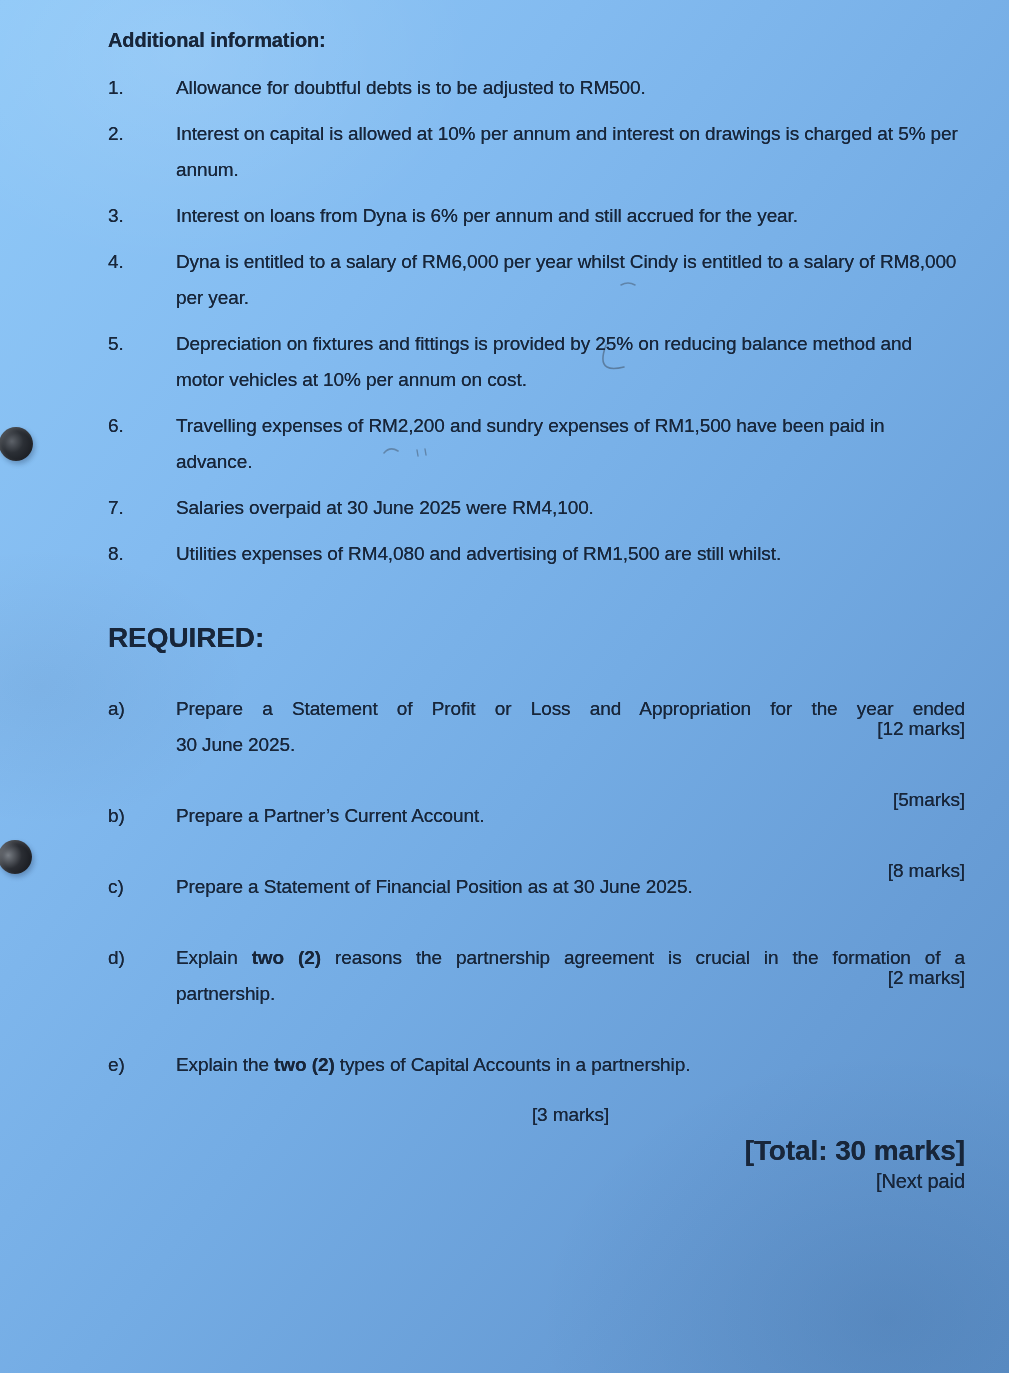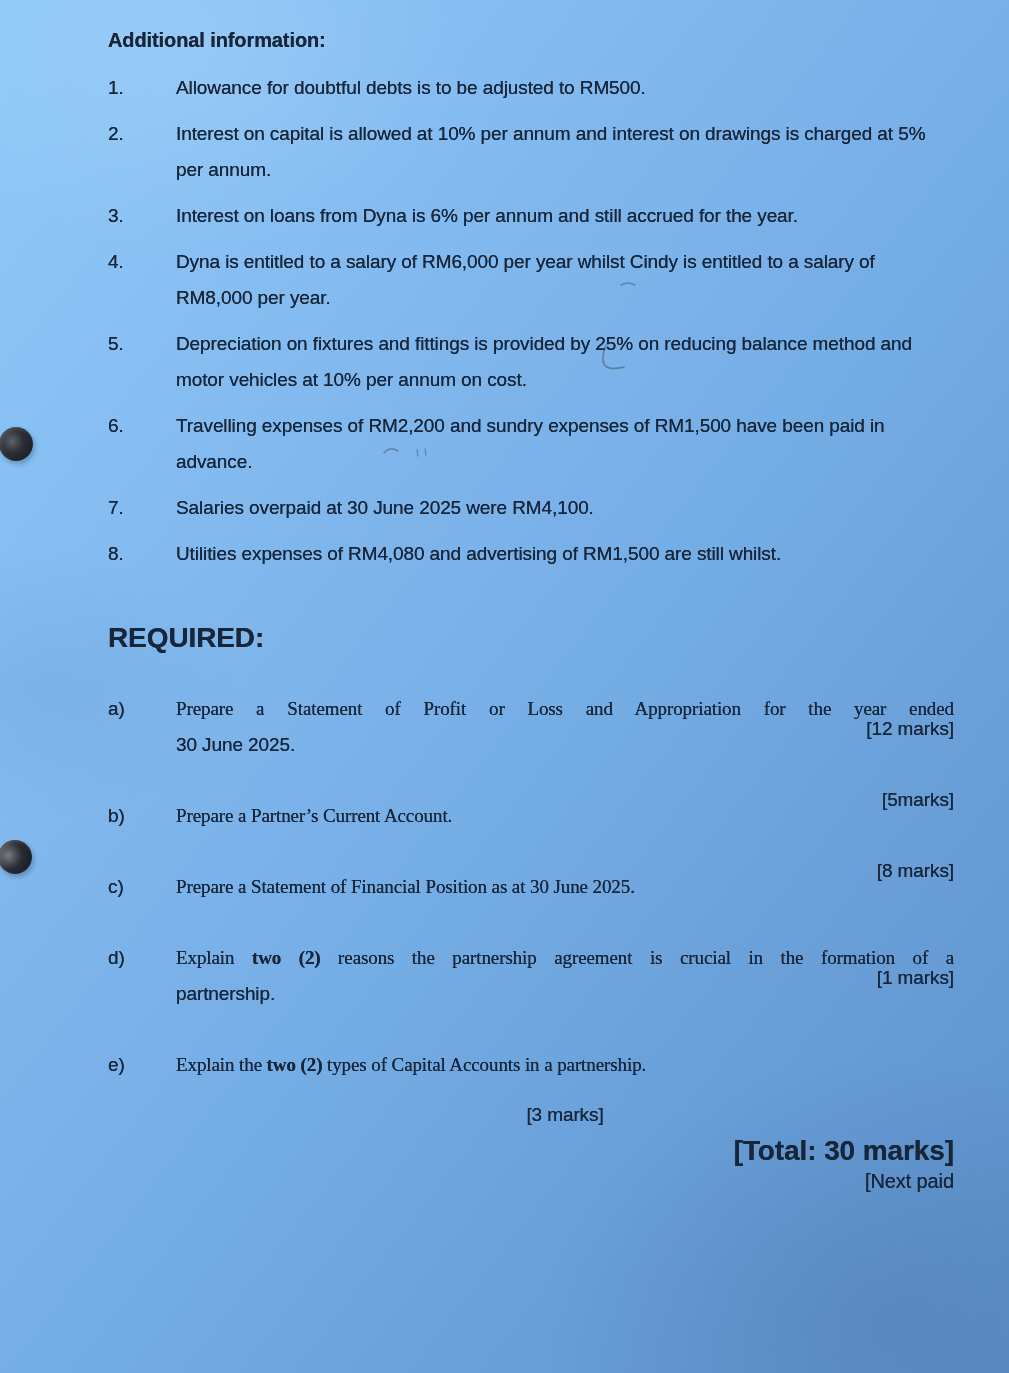--- a/index.html
+++ b/index.html
@@ -15,33 +15,33 @@
   }
   .sheet::before{ 
     content:"";position:absolute;inset:0;pointer-events:none;
     background:
       radial-gradient(420px 300px at 18% 4%,rgba(255,255,255,.10),rgba(255,255,255,0) 70%),
       radial-gradient(500px 380px at 88% 96%,rgba(0,20,60,.10),rgba(0,20,60,0) 70%),
       radial-gradient(300px 200px at 4% 50%,rgba(0,10,40,.05),rgba(0,10,40,0) 70%);
   }
   .content{
     position:relative;
-    padding:22px 55px 0 108px;
+    padding:22px 44px 0 108px;
     font-size:19px;line-height:36px;
     text-shadow:0 0 .4px currentColor;
   }
   .heading{font-weight:bold;font-size:20px;}
   .list{margin-top:12px;}
   .li{display:flex;margin-bottom:10px;}
   .num{flex:0 0 68px;}
   .li-text{flex:1 1 auto;}
   .required{font-weight:bold;font-size:28px;margin-top:48px;margin-bottom:35px;}
   .task{display:flex;margin-bottom:35px;}
   .task-body{flex:1 1 auto;position:relative;}
-  .tline{display:block;font-family:Liberation Serif, serif;}
+  .tline{display:block;}
   .task.justify .tline{text-align:justify;text-align-last:justify;}
   .tline2{display:block;}
   .tline2:empty{display:none;}
   .marks{position:absolute;right:0;bottom:16px;white-space:nowrap;}
   .marks-block{display:block;text-align:center;line-height:34px;margin-top:15px;}
   .bold{font-weight:bold;}
   .total-line{text-align:right;font-weight:bold;font-size:28px;line-height:34px;margin-top:2px;}
   .page-number{text-align:center;line-height:34px;margin-top:28px;}
   .footer-right{text-align:right;font-size:20px;line-height:26px;}
   .footer-confidential{font-weight:bold;letter-spacing:0.2px;}
@@ -139,21 +139,21 @@
 
         <span class="marks">[8 marks]</span>
       </div>
     </div>
 
     <div class="task justify">
       <span class="num">d)</span>
       <div class="task-body">
         <span class="tline"><span>Explain </span><b class="bold">two (2)</b><span> reasons the partnership agreement is crucial in the formation of a</span></span>
         <span class="tline2">partnership.</span>
-        <span class="marks">[1 marks]</span>
+        <span class="marks">[2 marks]</span>
       </div>
     </div>
 
     <div class="task" style="margin-bottom:0">
       <span class="num">e)</span>
       <div class="task-body">
         <span class="tline"><span>Explain the </span><b class="bold">two (2)</b><span> types of Capital Accounts in a partnership.</span></span>
         <span class="marks-block">[3 marks]</span>
       </div>
     </div>

